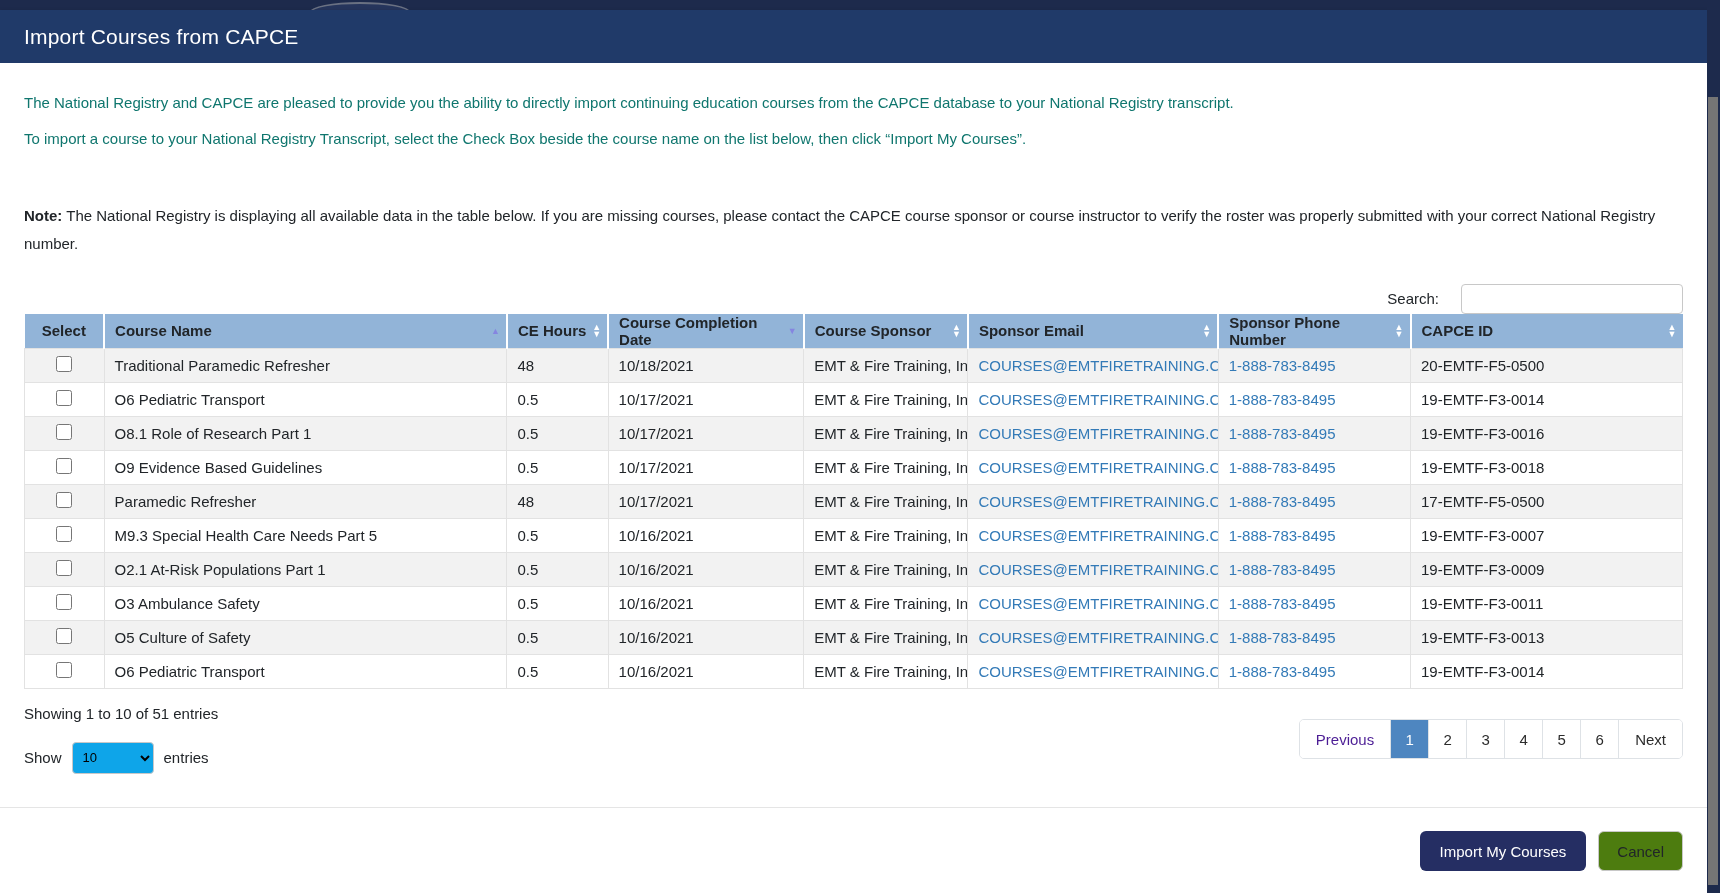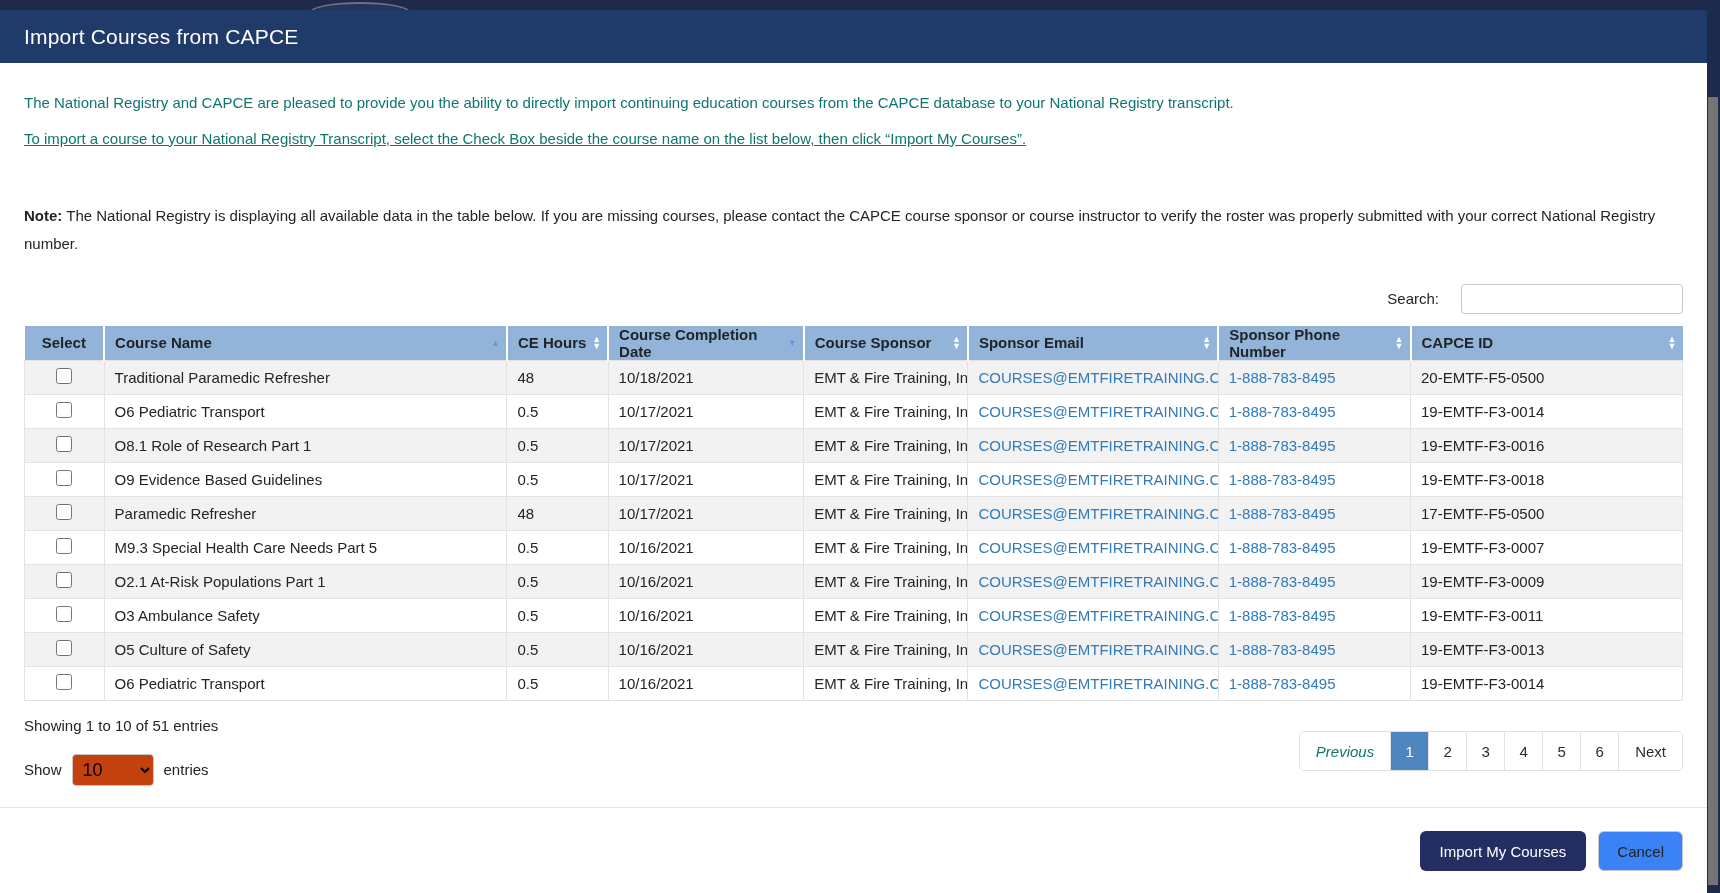--- a/index.html
+++ b/index.html
@@ -13,66 +13,66 @@
 
   
   .modal-header { position:absolute; top:10px; left:0; width:1720px; height:53px; background:#203a69;
                   display:flex; align-items:center; padding:0 24px; box-shadow:0 2px 4px rgba(0,0,0,.35); }
   .modal-title { color:#ffffff; font-size:21px; font-weight:400; letter-spacing:.2px; }
 
   
   .modal-body { position:absolute; top:63px; left:0; width:1707px; height:830px; background:#ffffff; padding:0 24px; }
 
   .intro { margin-top:32px; font-size:15px; color:#0f766e; line-height:1.1; }
-  .intro p + p { margin-top:19px;text-decoration:underline; }
+  .intro p + p { margin-top:19px; }
   .note { margin-top:55px; font-size:15px; color:#212529; line-height:1.85; max-width:1650px; }
   .note b { font-weight:700; }
 
   .search-row { margin-top:26px; display:flex; justify-content:flex-end; align-items:center; gap:22px; }
   .search-row label { font-size:15px; color:#212529; }
   .search-input { width:222px; height:30px; border:1px solid #c8c8c8; border-radius:4px; padding:0 8px; font-size:14px;
                   font-family:"Liberation Sans", sans-serif; }
 
   
-  table.courses { width:100%; border-collapse:collapse; table-layout:fixed; margin-top:12px; font-size:15px;padding-left:24px; }
+  table.courses { width:100%; border-collapse:collapse; table-layout:fixed; font-size:15px;padding-left:24px; }
   table.courses th { background:#92b4d8; color:#212529; font-weight:700; text-align:left; height:34px;
                      padding:0 10px; position:relative; border-right:2px solid #ffffff; }
   table.courses th:last-child { border-right:none; }
   table.courses th.center, td.center { text-align:center; }
   table.courses td { height:34px; padding:0 10px; border:1px solid #e2e2e2; color:#212529; overflow:hidden; white-space:nowrap; }
   table.courses tbody tr:nth-child(odd) { background:#f2f2f2; }
   table.courses tbody tr:nth-child(even) { background:#ffffff; }
   .sort-icons { position:absolute; right:6px; top:50%; transform:translateY(-50%); display:flex; flex-direction:column;
                 line-height:7px; font-size:9px; }
   .sort-icons .up, .sort-icons .down { color:#ffffff; }
   .sort-icons.asc .up, .sort-icons.desc .down { color:#8585e0; }
   a.cell-link { color:#337ab7; text-decoration:none; }
   input[type="checkbox"] { width:16px; height:16px; }
 
   .below-table { display:flex; justify-content:space-between; align-items:center; margin-top:16px; }
   .left-info { font-size:15px; color:#212529; }
   .summary-line { margin-bottom:20px; }
   .show-line { display:flex; align-items:center; gap:10px; }
-  .show-line select { width:82px; height:32px; border:1px solid #c8c8c8; border-radius:4px; font-size:18px;
-                      font-family:"Liberation Sans", sans-serif; padding:0 6px; background:#c2410c; }
+  .show-line select { width:82px; height:32px; border:1px solid #c8c8c8; border-radius:4px; font-size:13px;
+                      font-family:"Liberation Sans", sans-serif; padding:0 6px; background:#0ea5e9; }
 
   
   .pagination { display:flex; border:1px solid #dee2e6; border-radius:5px; overflow:hidden; background:#fff; }
   .page-btn { min-width:38px; padding:0 13px; height:38px; display:flex; align-items:center; justify-content:center;
               font-size:15px; color:#2c2c2c; border-right:1px solid #dee2e6; background:#fff; cursor:pointer; }
   .page-btn:last-child { border-right:none; }
-  .page-btn.prev { color:#0f766e; padding:0 16px;font-style:italic; }
+  .page-btn.prev { color:#4c1d95; padding:0 16px; }
   .page-btn.next { padding:0 16px; }
   .page-btn.active { background:#4e86c0; color:#ffffff; }
 
   .footer-divider { position:absolute; left:0; bottom:85px; width:100%; border-top:1px solid #e5e5e5; }
   .modal-footer { position:absolute; right:24px; bottom:22px; display:flex; gap:12px;border-radius:7px; }
   .btn-import { background:#252e63; color:#ffffff; border:none; border-radius:6px; padding:0 20px; height:40px;
                 font-size:15px; font-family:"Liberation Sans", sans-serif; cursor:pointer; }
-  .btn-cancel { background:#3b82f6; color:#212529; border:1px solid #c8c8c8; border-radius:6px; padding:0 18px; height:40px;
+  .btn-cancel { background:#4d7c0f; color:#212529; border:1px solid #c8c8c8; border-radius:6px; padding:0 18px; height:40px;
                 font-size:15px; font-family:"Liberation Sans", sans-serif; cursor:pointer; }
 
   
   .scroll-strip { position:absolute; top:0; right:0; width:13px; height:893px; background:#1d2a4c; }
   .scroll-thumb { position:absolute; top:97px; right:2px; width:10px; height:788px; background:#757575; }
 </style>
 </head>
 <body>
 
 <div class="top-strip">

